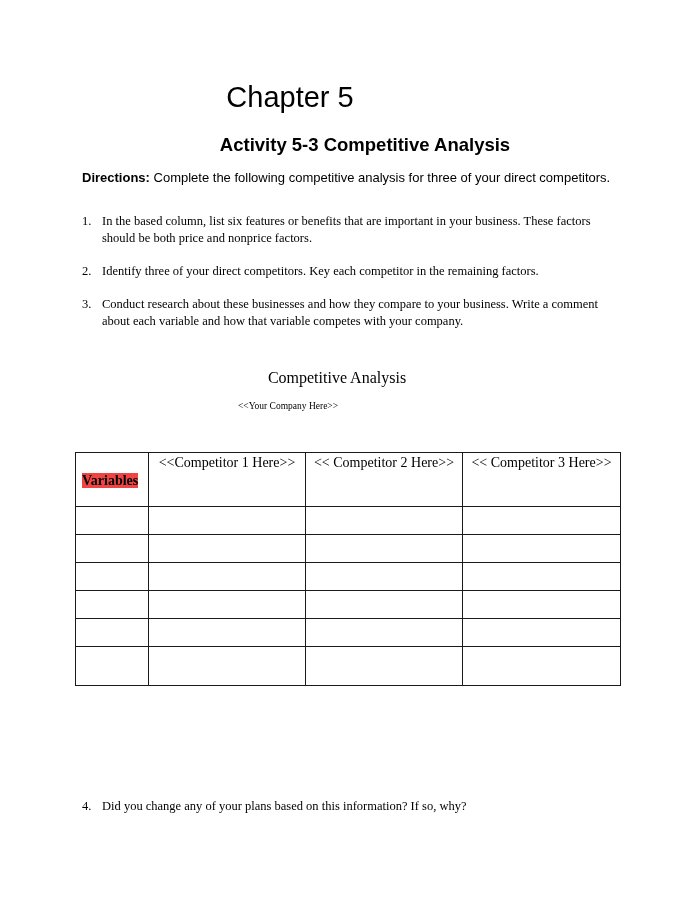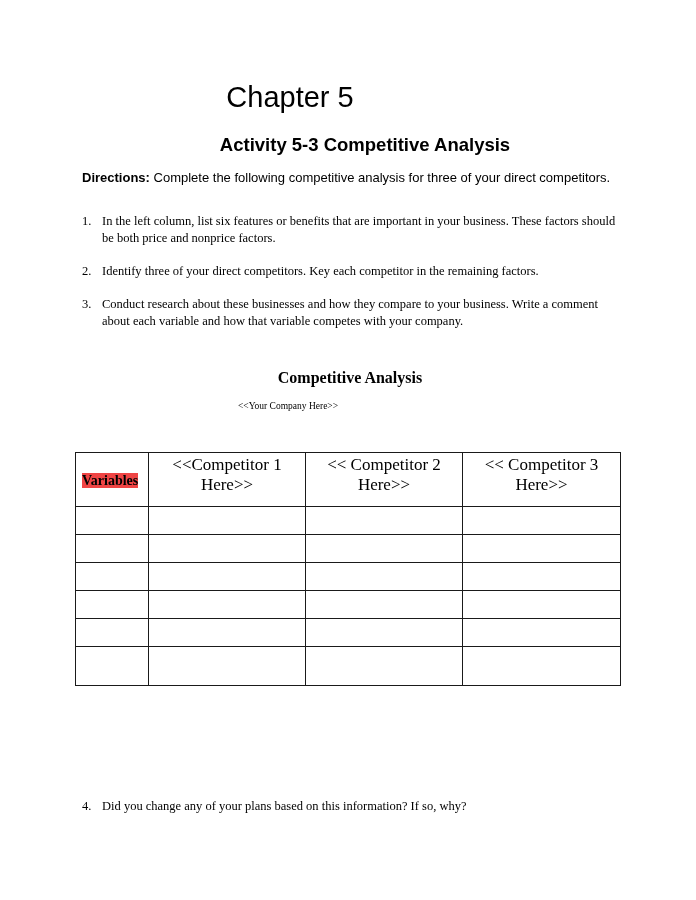--- a/index.html
+++ b/index.html
@@ -22,21 +22,21 @@
 
     .step {
       position: absolute; left: 82px; width: 540px; font-size: 12.5px; line-height: 17px;
       display: flex;
     }
     .step .num { width: 20px; flex: none; }
     .step .text { flex: 1; }
 
     .table-title {
       position: absolute; left: 0; width: 674px; top: 368px;
-      text-align: center; font-size: 16px; font-weight: bold; line-height: 20px; margin-left: 13px;
+      text-align: center; font-size: 16px; font-weight: normal; line-height: 20px;
     }
     .company-placeholder {
       position: absolute; left: 0; width: 576px; top: 400px;
       text-align: center; font-size: 9.5px; line-height: 12px;
     }
 
     table.comp {
       position: absolute; left: 75px; top: 452px; width: 545px;
       border-collapse: collapse; table-layout: fixed;
     }
@@ -45,37 +45,37 @@
     }
     table.comp col.c0 { width: 73px; }
     table.comp col.c1 { width: 157px; }
     table.comp col.c2 { width: 157px; }
     table.comp col.c3 { width: 158px; }
     table.comp tr.head { height: 54px; }
     table.comp tr.row { height: 28px; }
     table.comp tr.row.tall { height: 39px; }
     .var-head { vertical-align: middle; text-align: left; padding-left: 6px !important; }
     .var-head span { background: #ef4444; font-weight: bold; font-size: 14px; margin-top: 12px; }
-    .comp-head { vertical-align: top; text-align: center; font-size: 17px; padding-top: 2px !important; }
+    .comp-head { vertical-align: top; text-align: center; font-size: 14px; padding-top: 2px !important; }
 
     .q4 { top: 798px; }
   </style>
 </head>
 <body>
 
 <div class="chapter-title sans">Chapter 5</div>
 <div class="activity-title sans">Activity 5-3 Competitive Analysis</div>
 
 <div class="directions sans">
   <b>Directions:</b><span> Complete the following competitive analysis for three of your direct competitors.</span>
 </div>
 
 <div class="step serif" style="top:213px;">
   <span class="num">1.</span>
-  <span class="text">In the left column, list six features or benefits that are important in your business. These factors should be both price and nonprice factors.</span>
+  <span class="text">In the based column, list six features or benefits that are important in your business. These factors should be both price and nonprice factors.</span>
 </div>
 <div class="step serif" style="top:263px;">
   <span class="num">2.</span>
   <span class="text">Identify three of your direct competitors. Key each competitor in the remaining factors.</span>
 </div>
 <div class="step serif" style="top:296px;">
   <span class="num">3.</span>
   <span class="text">Conduct research about these businesses and how they compare to your business. Write a comment about each variable and how that variable competes with your company.</span>
 </div>
 

